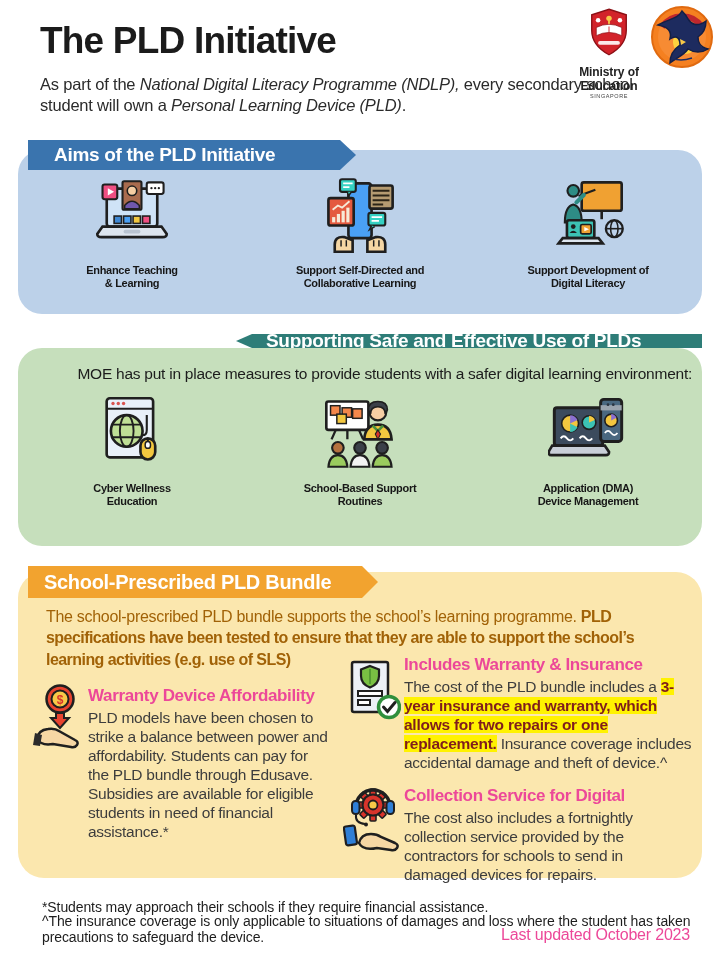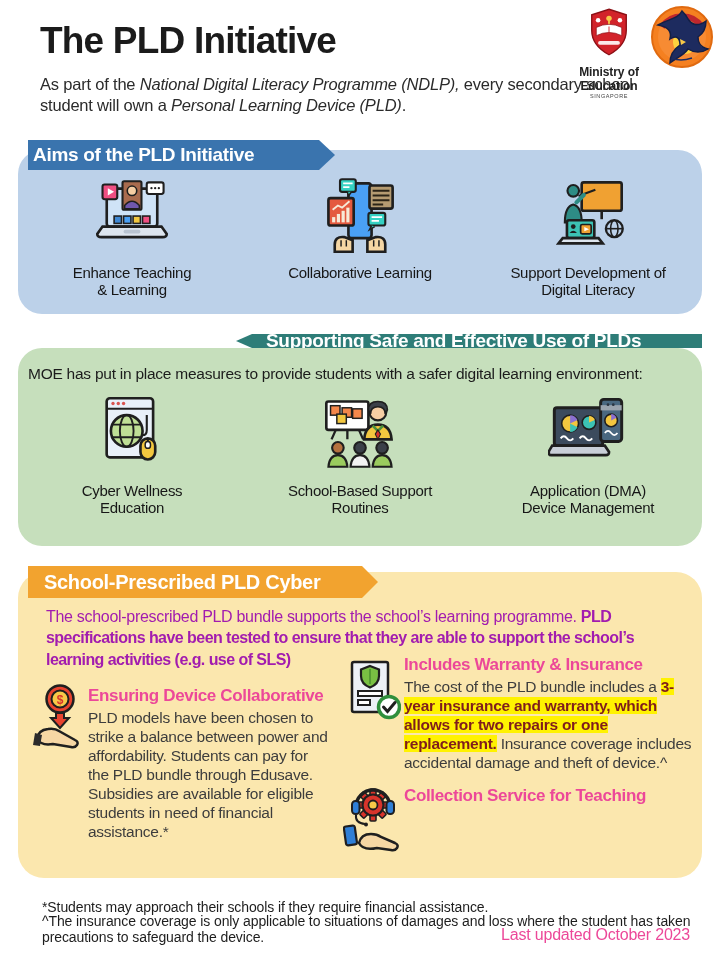--- a/index.html
+++ b/index.html
@@ -16,47 +16,47 @@
   .moe-l1{font-size:12px;font-weight:700;color:#222;margin-top:9px;letter-spacing:-0.1px;}
   .moe-l2{font-size:5.5px;color:#444;letter-spacing:0.6px;}
   .school-logo{position:absolute;left:650px;top:5px;width:64px;height:64px;}
 
   
   .banner{position:absolute;display:flex;align-items:center;color:#fff;font-weight:700;
           letter-spacing:-0.3px;z-index:3;}
   .banner.right-arrow{clip-path:polygon(0 0,calc(100% - 16px) 0,100% 50%,calc(100% - 16px) 100%,0 100%);}
   .banner.left-arrow{clip-path:polygon(16px 0,100% 0,100% 100%,16px 100%,0 50%);}
   .aims-banner{left:28px;top:140px;height:30px;width:302px;background:var(--aims-banner-bg);
-               font-size:19px;padding-left:5px;}
+               font-size:19px;padding-left:26px;}
   .safe-banner{right:18px;top:334px;height:14px;width:436px;background:var(--safe-banner-bg);
                font-size:19px;padding-left:30px;}
   .bundle-banner{left:28px;top:566px;height:32px;width:334px;background:var(--bundle-banner-bg);
                font-size:20px;padding-left:16px;}
 
   
   .panel{position:absolute;left:18px;width:684px;border-radius:24px;z-index:1;}
   .aims-panel{top:150px;height:164px;background:var(--aims-panel-bg);}
   .safe-panel{top:348px;height:198px;background:var(--safe-panel-bg);}
   .bundle-panel{top:572px;height:306px;background:var(--bundle-panel-bg);border-radius:26px;}
 
   .cols{display:flex;}
   .aims-panel .cols{padding-top:23px;}
   .safe-panel .cols{padding-top:6px;}
   .col{flex:1;display:flex;flex-direction:column;align-items:center;}
   .icon-box{height:84px;display:flex;align-items:center;justify-content:center;}
   .safe-panel .icon-box{height:86px;}
-  .col-label{margin-top:7px;text-align:center;font-size:15px;font-weight:400;
+  .col-label{margin-top:7px;text-align:center;font-size:11px;font-weight:700;
              line-height:1.16;color:#171717;letter-spacing:-0.3px;}
   .col-label span{display:block;}
-  .safe-intro{padding:17px 10px 0 10px;text-align:left;font-size:15.5px;color:#1c1c1c;
+  .safe-intro{padding:17px 10px 0 10px;text-align:right;font-size:15.5px;color:#1c1c1c;
               letter-spacing:-0.25px;}
 
   
   .bundle-intro{position:absolute;left:46px;top:606px;width:638px;font-size:16px;
-                line-height:1.33;color:#a21caf;letter-spacing:-0.3px;z-index:2;}
+                line-height:1.33;color:#a16207;letter-spacing:-0.3px;z-index:2;}
   .bundle-intro .b{font-weight:700;letter-spacing:-0.55px;}
   .sub-icon{position:absolute;z-index:2;}
   .sub-title{position:absolute;z-index:2;font-size:17px;font-weight:700;color:#ec4899;
              letter-spacing:-0.35px;}
   .sub-body{position:absolute;z-index:2;font-size:15.5px;line-height:1.23;color:#3d3d3d;
             letter-spacing:-0.25px;}
   .hl{background:var(--highlight-bg);font-weight:700;color:#7f1d1d;}
 
   .afford-icon{left:33px;top:682px;}
   .afford-title{left:88px;top:686px;}
@@ -160,20 +160,21 @@
             <rect x="46" y="34" width="16" height="12" rx="2" fill="#35d1c3" stroke="#1f1f1f" stroke-width="2"></rect>
             <path d="M49,38 h10 M49,41.5 h7" stroke="#fff" stroke-width="1.6"></path>
             <path d="M49,46 l-2,4 l5,-3" fill="#35d1c3" stroke="#1f1f1f" stroke-width="1.5"></path>
             <path d="M14,71 v-7 q0,-8 9,-7 l8,3 v11 z" fill="#f6d7a4" stroke="#1f1f1f" stroke-width="2.5"></path>
             <path d="M20,60 v6 M25,60 v6" stroke="#1f1f1f" stroke-width="1.4"></path>
             <path d="M62,71 v-7 q0,-8 -9,-7 l-8,3 v11 z" fill="#f6d7a4" stroke="#1f1f1f" stroke-width="2.5"></path>
             <path d="M56,60 v6 M51,60 v6" stroke="#1f1f1f" stroke-width="1.4"></path>
           </svg>
         </div>
         <div class="col-label">
+            <span>Support Self-Directed and</span>
             <span>Collaborative Learning</span>
           </div>
       </div>
       <div class="col">
         <div class="icon-box">
           <svg width="80" height="74" viewBox="0 0 76 70">
             <rect x="32" y="4" width="38" height="27" rx="2" fill="#f0a132" stroke="#1f1f1f" stroke-width="2.5"></rect>
             <path d="M51,31 v8" stroke="#1f1f1f" stroke-width="2.5"></path>
             <path d="M29,17 L45,11" stroke="#1f1f1f" stroke-width="2"></path>
             <circle cx="24" cy="12" r="5.5" fill="#2e8c85" stroke="#1f1f1f" stroke-width="2"></circle>
@@ -275,37 +276,37 @@
         </div>
         <div class="col-label">
             <span>Application (DMA)</span>
             <span>Device Management</span>
           </div>
       </div>
     </div>
   </div>
 
   <div class="banner right-arrow bundle-banner">
-      <span>School-Prescribed PLD Cyber</span>
+      <span>School-Prescribed PLD Bundle</span>
     </div>
   <div class="panel bundle-panel"></div>
 
   <div class="bundle-intro"><span>The school-prescribed PLD bundle supports the school’s learning programme. </span><span class="b">PLD specifications have been tested to ensure that they are able to support the school’s learning activities (e.g. use of SLS)</span></div>
 
   <div class="sub-icon afford-icon">
     <svg width="52" height="70" viewBox="0 0 50 70">
       <circle cx="26" cy="17" r="13.5" fill="#e8432f" stroke="#1f1f1f" stroke-width="2.5"></circle>
       <circle cx="26" cy="17" r="8.5" fill="#f7c948" stroke="#1f1f1f" stroke-width="2"></circle>
       <text x="26" y="21.5" font-size="12" font-weight="bold" fill="#d9342b" text-anchor="middle" font-family="Liberation Sans, sans-serif">$</text>
       <path d="M22,31 h8 v5 h5 l-9,10 l-9,-10 h5 z" fill="#e8432f" stroke="#1f1f1f" stroke-width="2"></path>
       <path d="M3,57 q1,-9 11,-10 q7,-1 11,2 l16,9 q4,2 2,5 q-2,3 -6,2 l-18,-3 q-12,2 -16,-5 z" fill="#f6d7a4" stroke="#1f1f1f" stroke-width="2.5"></path>
       <path d="M1,51 l7,2 l-2,11 l-7,-1 z" fill="#2b2b2b"></path>
     </svg>
   </div>
-  <div class="sub-title afford-title">Ensuring Device Collaborative</div>
+  <div class="sub-title afford-title">Warranty Device Affordability</div>
   <div class="sub-body afford-body">PLD models have been chosen to strike a balance between power and affordability. Students can pay for the PLD bundle through Edusave. Subsidies are available for eligible students in need of financial assistance.*</div>
 
   <div class="sub-icon warranty-icon">
     <svg width="54" height="74" viewBox="0 0 54 62">
       <rect x="5" y="3" width="36" height="50" rx="2" fill="#edf1f7" stroke="#1f1f1f" stroke-width="2.5"></rect>
       <path d="M23,7 l9,3.5 v6.5 q0,8 -9,11.5 q-9,-3.5 -9,-11.5 v-6.5 z" fill="#79c043" stroke="#1f1f1f" stroke-width="2.2"></path>
       <path d="M23,10 v15" stroke="#4a8f2c" stroke-width="1.5"></path>
       <rect x="11" y="32" width="24" height="5" fill="#fff" stroke="#1f1f1f" stroke-width="2"></rect>
       <rect x="11" y="41" width="12" height="5" fill="#fff" stroke="#1f1f1f" stroke-width="2"></rect>
       <circle cx="42" cy="48" r="10.5" fill="#fff" stroke="#2f8f3c" stroke-width="3.5"></circle>
@@ -331,19 +332,20 @@
       <circle cx="30" cy="19" r="4.5" fill="#f7c948" stroke="#1f1f1f" stroke-width="1.8"></circle>
       <path d="M13,21 a17,17 0 0 1 34,0" fill="none" stroke="#1f1f1f" stroke-width="3.5"></path>
       <rect x="9" y="15" width="7.5" height="13" rx="3.5" fill="#2f7fd6" stroke="#1f1f1f" stroke-width="2"></rect>
       <rect x="43.5" y="15" width="7.5" height="13" rx="3.5" fill="#2f7fd6" stroke="#1f1f1f" stroke-width="2"></rect>
       <path d="M13,29 q-1,8 9,9" stroke="#1f1f1f" stroke-width="2" fill="none"></path>
       <circle cx="23" cy="38.5" r="2" fill="#1f1f1f"></circle>
       <rect x="2" y="40" width="11" height="19" rx="2" fill="#2f7fd6" stroke="#1f1f1f" stroke-width="2.2" transform="rotate(-8 7 50)"></rect>
       <path d="M16,57 q2,-9 12,-9 q6,0 10,3 l14,6 q4,2 2,5 q-2,3 -6,2 l-14,-2 q-14,3 -18,-5 z" fill="#f6d7a4" stroke="#1f1f1f" stroke-width="2.5"></path>
     </svg>
   </div>
-  <div class="sub-title collect-title">Collection Service for Teaching</div>
+  <div class="sub-title collect-title">Collection Service for Digital</div>
+  <div class="sub-body collect-body">The cost also includes a fortnightly collection service provided by the contractors for schools to send in damaged devices for repairs.</div>
 
   <div class="fn fn1">*Students may approach their schools if they require financial assistance.</div>
   <div class="fn fn2">^The insurance coverage is only applicable to situations of damages and loss where the student has taken precautions to safeguard the device.</div>
   <div class="updated">Last updated October 2023</div>
 
 </div>
 
 </body></html>

